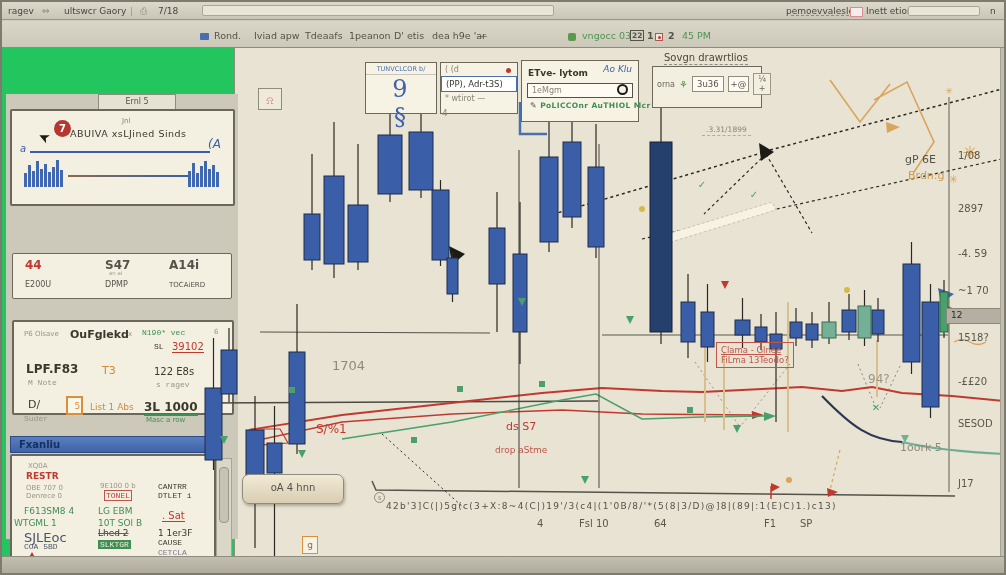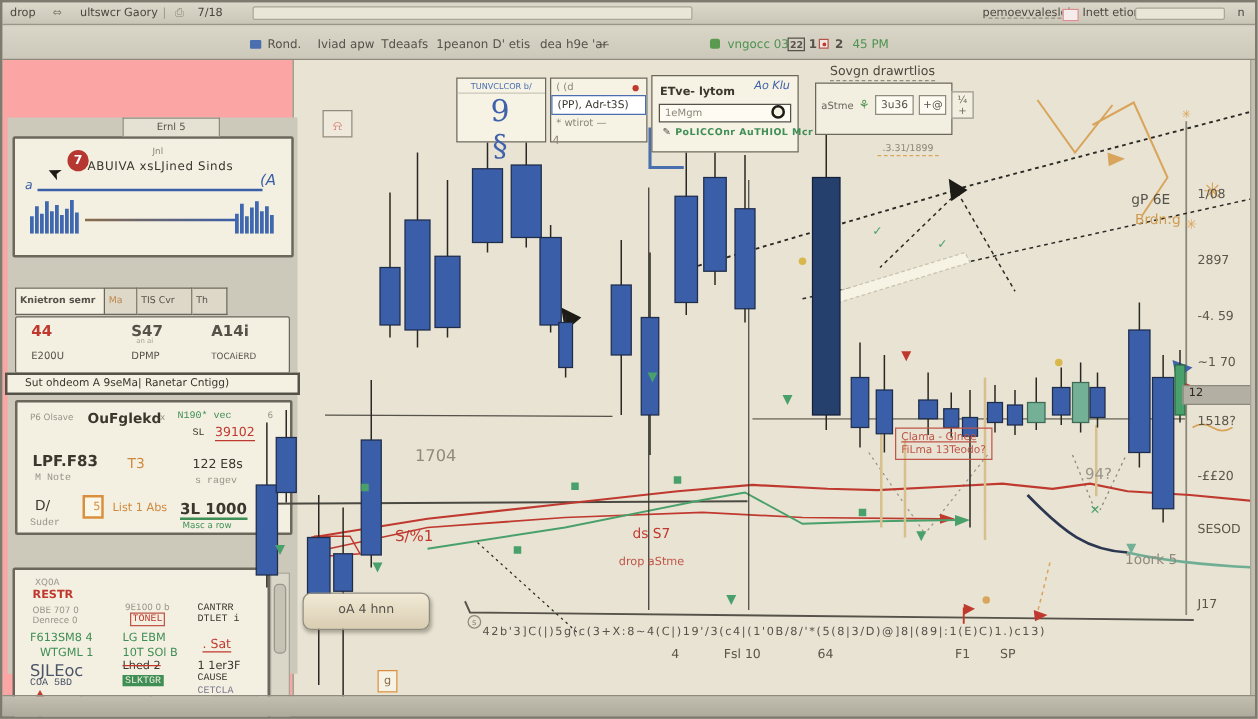--- a/index.html
+++ b/index.html
@@ -23,21 +23,21 @@
     background:linear-gradient(#d9d5c7,#ccc8ba); border-bottom:1px solid #8f8b7e;
     font-size:9.5px; color:#55524a; z-index:6; }
   .toolbar .ti { position:absolute; top:9px; white-space:nowrap; }
   .blue-chip { display:inline-block; width:9px; height:7px; background:#4a6fae; border-radius:1px; vertical-align:middle; }
   .green-chip { display:inline-block; width:8px; height:8px; background:#5a9a50; border-radius:2px; vertical-align:middle; }
   .badge { display:inline-block; border:1px solid #55524a; padding:0 1px; font-size:7.5px; font-weight:bold; }
   .red-chip { display:inline-block; width:8px; height:8px; border:1px solid #b4554a; background:#f0e6e0; vertical-align:middle; position:relative; }
   .red-chip::after { content:""; position:absolute; left:2px; top:2px; width:3px; height:3px; background:#c0392f; border-radius:50%; }
   .green-txt { color:#4f9450; }
   
-  .main { position:absolute; left:0; top:46px; right:0; bottom:17px; background:#fca5a5;padding-left:20px; }
+  .main { position:absolute; left:0; top:46px; right:0; bottom:17px; background:#22c55e;padding-left:20px; }
   .chart-bg { position:absolute; left:232px; top:0; right:4px; bottom:0;
     background:#e8e3d3; border-left:1px solid #8f8b7e; z-index:1; }
   .bottombar { position:absolute; left:0; bottom:0; width:100%; height:17px;
     background:linear-gradient(#c2beb0,#aeaa9c); border-top:1px solid #8f8b7e; z-index:6; }
   .right-edge { position:absolute; right:0; top:46px; width:4px; bottom:17px; background:#c2beb0; border-left:1px solid #a5a193; z-index:5; }
   
   .sidebar { position:absolute; left:4px; top:46px; width:232px; bottom:17px; background:#ccc8ba; z-index:2; }
   .panel { position:absolute; background:#f3efe1; border:2px solid #6b675b; border-radius:2px; }
   .p-tab { position:absolute; left:92px; top:0px; width:78px; height:15px; background:#e6e2d3;
     border:1px solid #8f8b7e; border-bottom:none; font-size:8px; color:#55524a; text-align:center; line-height:14px; z-index:3;}
@@ -62,21 +62,21 @@
   .s-tab.t2 { color:#c08a50; }
   .stats-panel { left:6px; top:159px; width:220px; height:46px; border-width:1.5px; }
   .stat { position:absolute; top:4px; text-align:left; }
   .stat .v { font-size:12px; font-weight:bold; color:#55524a; display:block; }
   .stat .s { font-size:8px; color:#55524a; }
   .stat.c1 .v { color:#c0392f; }
   .stat.c1 { left:12px; } .stat.c2 { left:92px; } .stat.c3 { left:156px; }
   .tinynote { position:absolute; left:96px; top:16px; font-size:5.5px; color:#a5a193; }
   .wide-bar { position:absolute; left:-2px; top:204px; width:236px; height:18px; background:#f4f0e2;
     border:2px solid #55524a; font-size:8.5px; color:#3a372c; line-height:14px; padding-left:14px; white-space:nowrap; }
-  .pos-panel { left:6px; top:226px; width:222px; height:108px; border-width:2px; font-size:9px; }
+  .pos-panel { left:6px; top:226px; width:222px; height:95px; border-width:2px; font-size:9px; }
   .pos-panel span { position:absolute; white-space:nowrap; }
   .blue-header { position:absolute; left:4px; top:342px; width:202px; height:17px;
     background:linear-gradient(#5a7fc0,#3f62a8); color:#16305e; font-size:10px; font-weight:bold;
     padding:2px 0 0 8px; border:1px solid #2c4a84; }
   .detail-panel { left:4px; top:360px; width:206px; height:152px; border-width:2px; }
   .detail-panel span { position:absolute; white-space:nowrap; }
   .d-btn { position:absolute; left:52px; top:100px; width:58px; height:16px;
     background:linear-gradient(#f0ede1,#d8d4c4); border:1px solid #9a968a; border-radius:2px;
     font-size:7px; color:#8a8578; text-align:center; line-height:15px; }
   .d-btn2 { position:absolute; left:158px; top:100px; width:36px; height:14px;
@@ -112,21 +112,21 @@
   .srch-ring { position:absolute; right:4px; top:0px; width:11px; height:11px; border:2.5px solid #1d1b16; border-radius:50%; background:#f6f2e4; }
   .srch-footer { font-size:7.5px; color:#3f8e55; font-weight:bold; padding:3px 0 0 8px; letter-spacing:.4px; white-space:nowrap; }
   .pen-icon { color:#55524a; font-size:8px; }
   .draw-label { font-size:10px; color:#4a473c; border-bottom:1px dashed #8f8b7e; padding-bottom:1px; white-space:nowrap; }
   .tools-panel { display:flex; align-items:center; gap:4px; padding:6px 4px 0 4px; }
   .tools-left { font-size:8px; color:#6b675b; }
   .plant { color:#4f9450; font-size:10px; }
   .field { border:1.5px solid #8f8b7e; background:#fdfbf2; font-size:8.5px; color:#55524a; padding:2px 4px; }
   .tools-sub { border:1px solid #9a968a; background:#f2eee0; font-size:8px; color:#6b675b; padding:1px 4px; line-height:9px; text-align:center; }
   .tools-below { position:absolute; left:54px; top:46px; font-size:7.5px; color:#8a8578;
-    border-bottom:1.5px dashed #d9a45b; padding:5px 4px 1px; white-space:nowrap; }
+    border-bottom:1.5px dashed #d9a45b; padding:16px 4px 1px; white-space:nowrap; }
   .bell-box { width:24px; height:22px; border:1px solid #8f8b7e; background:#eee9da; text-align:center; }
   .bell { color:#cf6a5e; font-size:11px; line-height:20px; }
   .note-box { border:1.5px solid #c0564a; padding:2px 4px; font-size:8.5px; color:#c0564a; white-space:nowrap; }
   .note-box .l1 { text-decoration:underline; display:block; }
   .buy-btn { background:linear-gradient(#f2ead6,#d9cdb2); border:1px solid #8f8b7e; border-radius:7px;
     box-shadow:1px 2px 3px rgba(60,55,40,.35); font-size:10px; color:#55524a; text-align:center; padding-top:7px; }
   .mini-icon { width:16px; height:18px; border:1.5px solid #d98f3e; background:#f6f2e4;
     font-size:9px; color:#8a6b4a; text-align:center; line-height:16px; }
   .price-tag { background:#b3afa2; border:1px solid #8c887c; font-size:9px; color:#2c2a24; padding:1px 0 0 4px; }
   
@@ -134,21 +134,21 @@
   #draw-svg { position:absolute; left:0; top:0; z-index:3; pointer-events:none; }
   .circ-s { position:absolute; width:11px; height:11px; border:1px solid #8f8a7c; border-radius:50%;
     font-size:7px; color:#8f8a7c; text-align:center; line-height:10px; z-index:5; }
 </style>
 </head>
 <body>
 
 <div class="window">
 
   <div class="titlebar">
-    <span style="left:6px">drop</span>
+    <span style="left:6px">ragev</span>
     <span style="left:40px;color:#8a8578">⇔</span>
     <span style="left:62px">ultswcr Gaory</span>
     <span style="left:128px;color:#9a968a">|</span>
     <span style="left:138px;color:#8a8578">⎙</span>
     <span style="left:156px">7/18</span>
     <div class="tb-inset"></div>
     <span class="tb-link" style="left:784px">pemoevvaleslek</span>
     <div class="tb-check"></div>
     <span style="left:864px">Inett etion.</span>
     <div class="tb-inset2"></div>
@@ -210,44 +210,37 @@
               <rect x="12" y="7" width="3" height="21"></rect>
           <rect x="16" y="2" width="3" height="26"></rect>
               <rect x="20" y="10" width="3" height="18"></rect>
           <rect x="24" y="6" width="3" height="22"></rect>
               <rect x="28" y="13" width="3" height="15"></rect>
             </g>
         </svg>
       </div>
 
 
-      <div class="tabs-row">
-        <div class="s-tab" style="width:72px">Knietron semr</div>
-        <div class="s-tab t2" style="width:26px">Ma</div>
-        <div class="s-tab" style="width:44px">TIS Cvr</div>
-        <div class="s-tab" style="width:28px">Th</div>
-      </div>
 
       <div class="panel stats-panel">
         <div class="stat c1">
           <span class="v">44</span>
           <span class="s">E200U</span>
         </div>
         <span class="tinynote">an ai</span>
         <div class="stat c2">
           <span class="v">S47</span>
           <span class="s">DPMP</span>
         </div>
         <div class="stat c3">
           <span class="v">A14i</span>
           <span class="s" style="font-size:7px">TOCAiERD</span>
         </div>
       </div>
 
-      <div class="wide-bar">Sut ohdeom A 9seMa| Ranetar Cntigg)</div>
 
       <div class="panel pos-panel">
         <span class="gray sm" style="left:10px;top:8px">P6 Olsave</span>
         <span class="dark bb" style="left:56px;top:6px;font-size:11px">OuFglekd</span>
         <span class="gray sm" style="left:114px;top:8px">x</span>
         <span class="green md" style="left:128px;top:6px">N190* vec</span>
         <span class="gray sm" style="left:200px;top:6px">6</span>
         <span class="dark md" style="left:140px;top:20px">SL</span>
         <span class="red u-red" style="left:158px;top:19px;font-size:10px">39102</span>
         <span class="dark bb" style="left:12px;top:40px;font-size:12px">LPF.F83</span>
@@ -258,32 +251,33 @@
         <span class="dark" style="left:14px;top:76px;font-size:11px">D/</span>
         <span class="gray md" style="left:10px;top:92px">Suder</span>
         <div class="icon-box">
             <span>5</span>
           </div>
         <span class="orange" style="left:76px;top:80px;font-size:9px">List 1 Abs</span>
         <span class="dark bb" style="left:130px;top:78px;font-size:12px;border-bottom:2px solid #3f8e55">3L 1000</span>
         <span class="green sm" style="left:132px;top:94px">Masc a row</span>
       </div>
 
+      <div class="blue-header">Fxanliu</div>
 
       <div class="panel detail-panel">
         <span class="gray sm" style="left:16px;top:6px">XQ0A</span>
         <span class="red bb" style="left:14px;top:15px;font-size:9px">RESTR</span>
         <span class="gray sm" style="left:14px;top:28px">OBE 707 0</span>
         <span class="gray sm" style="left:14px;top:36px">Denrece 0</span>
         <span class="gray sm" style="left:88px;top:26px">9E100 0 b</span>
         <span class="red md box-red" style="left:92px;top:34px">TONEL</span>
         <span class="dark md" style="left:146px;top:26px">CANTRR</span>
         <span class="dark md" style="left:146px;top:35px">DTLET i</span>
         <span class="green" style="left:12px;top:50px;font-size:9px">F613SM8 4</span>
-        <span class="green" style="left:20px;top:62px;font-size:9px">WTGML 1</span>
+        <span class="green" style="left:2px;top:62px;font-size:9px">WTGML 1</span>
         <span class="green" style="left:86px;top:50px;font-size:9px">LG EBM</span>
         <span class="green" style="left:86px;top:62px;font-size:9px">10T SOl B</span>
         <span class="red u-red" style="left:150px;top:54px;font-size:10px">. Sat</span>
         <span class="dkblue" style="left:12px;top:74px;font-size:13px">SJLEoc</span>
         <span class="dkblue md" style="left:12px;top:86px">COA 5BD</span>
         <span class="dark strike" style="left:86px;top:72px;font-size:9px">Lhed 2</span>
         <span class="hl-green md" style="left:86px;top:84px">SLKTGR</span>
         <span class="dark" style="left:146px;top:72px;font-size:9px">1 1er3F</span>
         <span class="dark md" style="left:146px;top:82px">CAUSE</span>
         <span class="slate md" style="left:146px;top:92px">CETCLA</span>
@@ -447,21 +441,21 @@
       <span>1eMgm</span>
       <span class="srch-ring"></span>
     </div>
     <div class="srch-footer"><span class="pen-icon">✎</span> <span>PoLICCOnr AuTHIOL Mcr</span></div>
   </div>
 
   <div class="overlay draw-label" style="left:662px;top:50px">Sovgn drawrtlios</div>
 
   <div class="overlay panel-w" style="left:650px;top:64px;width:110px;height:42px;background:#f2eee0">
     <div class="tools-panel">
-      <span class="tools-left">aStme</span>
+      <span class="tools-left">orna</span>
       <span class="plant">⚘</span>
       <span class="field">3u36</span>
       <span class="field" style="padding:2px 2px">+@</span>
       <span class="tools-sub">¼ +</span>
     </div>
   </div>
   <div class="overlay tools-below" style="left:700px;top:107px">.3.31/1899</div>
 
   <div class="overlay bell-box" style="left:256px;top:86px">
     <span class="bell">⍾</span>

